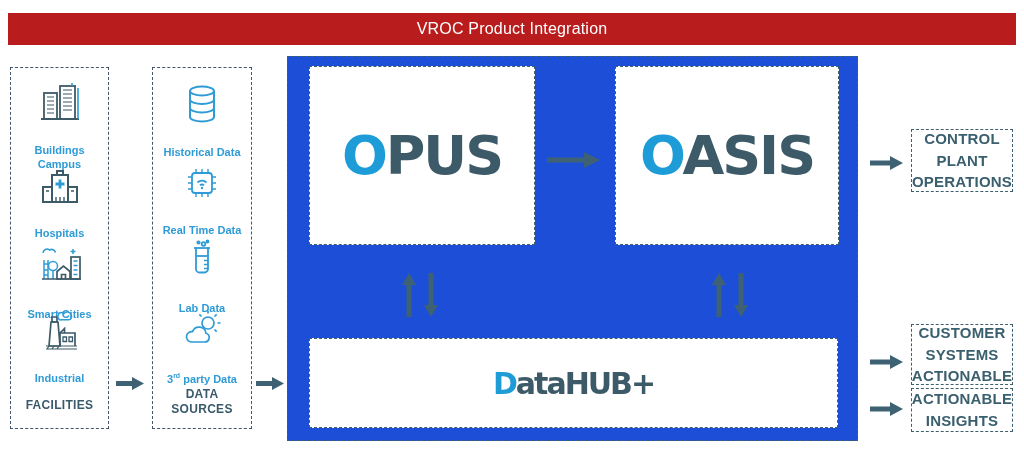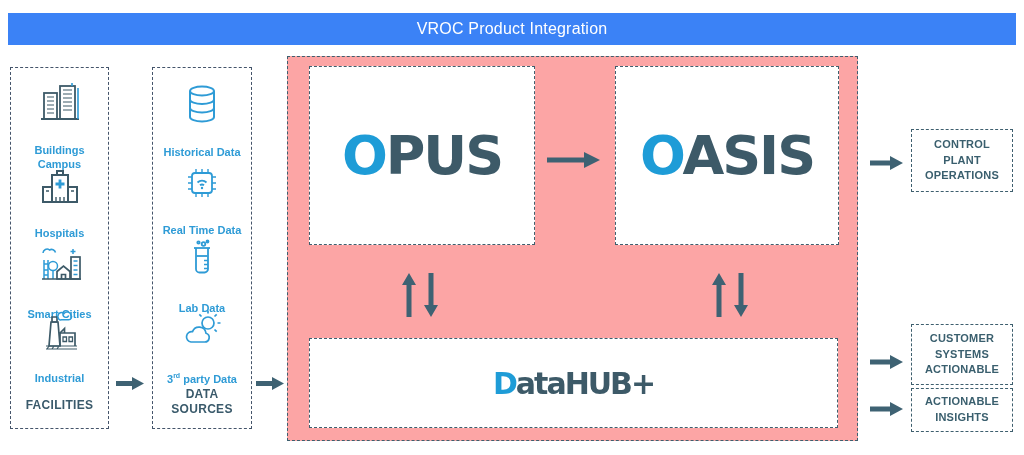--- a/index.html
+++ b/index.html
@@ -1,50 +1,50 @@
 <!DOCTYPE html>
 <html><head>
 <meta charset="utf-8">
 <style>
   html,body{margin:0;padding:0;background:#fff;}
   .stage{position:relative;width:1024px;height:455px;background:#fff;overflow:hidden;
          font-family:"Liberation Sans",sans-serif;}
   .abs{position:absolute;}
 
   
-  .header{left:8px;top:13px;width:1008px;height:32px;background:#3b82f6;color:#fff;
+  .header{left:8px;top:13px;width:1008px;height:32px;background:#b91c1c;color:#fff;
           display:flex;align-items:center;justify-content:center;font-size:16px;letter-spacing:.2px;}
 
   
   .panel{border:1px dashed #44546A;background:#fff;}
   .facilities{left:10px;top:67px;width:97px;height:360px;}
   .datasources{left:152px;top:67px;width:98px;height:360px;}
   .group{position:absolute;left:0;width:100%;display:flex;flex-direction:column;align-items:center;gap:18px;}
   .group .ic{width:46px;height:46px;flex:0 0 auto;}
   .blue-lbl{color:#2E9BD6;font-size:11px;font-weight:700;text-align:center;line-height:1.25;}
   .caption{position:absolute;left:0;width:100%;text-align:center;color:#3A5A6B;
            font-weight:700;font-size:12px;line-height:1.3;letter-spacing:.3px;}
   sup{font-size:7px;}
 
   
-  .gray{left:287px;top:56px;width:569px;height:383px;background:#fca5a5;border:1px dashed #3E5F6E;}
+  .gray{left:287px;top:56px;width:569px;height:383px;background:#1d4ed8;border:1px dashed #3E5F6E;}
   .pbox{position:absolute;background:#fff;border:1px dashed #3E5F6E;
         display:flex;align-items:center;justify-content:center;}
   .opus{left:21px;top:9px;width:224px;height:177px;}
   .oasis{left:327px;top:9px;width:222px;height:177px;}
   .datahub{left:21px;top:281px;width:527px;height:88px;}
   .logo{font-family:"DejaVu Sans",sans-serif;font-weight:800;color:#3D5A68;letter-spacing:-2px;}
   .logo .lead{color:#1E9CD7;}
   .logo-lg{font-size:54px;}
   .logo-hub{font-size:30px;}
 
   
   .outbox{border:1px dashed #3E5F6E;background:#fff;display:flex;flex-direction:column;
           align-items:center;justify-content:center;color:#3A5F6E;font-weight:700;
-          font-size:11px;line-height:1.45;text-align:center;letter-spacing:.2px;}
+          font-size:15px;line-height:1.45;text-align:center;letter-spacing:.2px;}
   .out-control{left:911px;top:129px;width:100px;height:61px;}
   .out-customer{left:911px;top:324px;width:100px;height:59px;}
   .out-actionable{left:911px;top:388px;width:100px;height:42px;}
 
   .arrow svg{display:block;}
 </style>
 </head>
 <body>
 
 <div class="stage">

